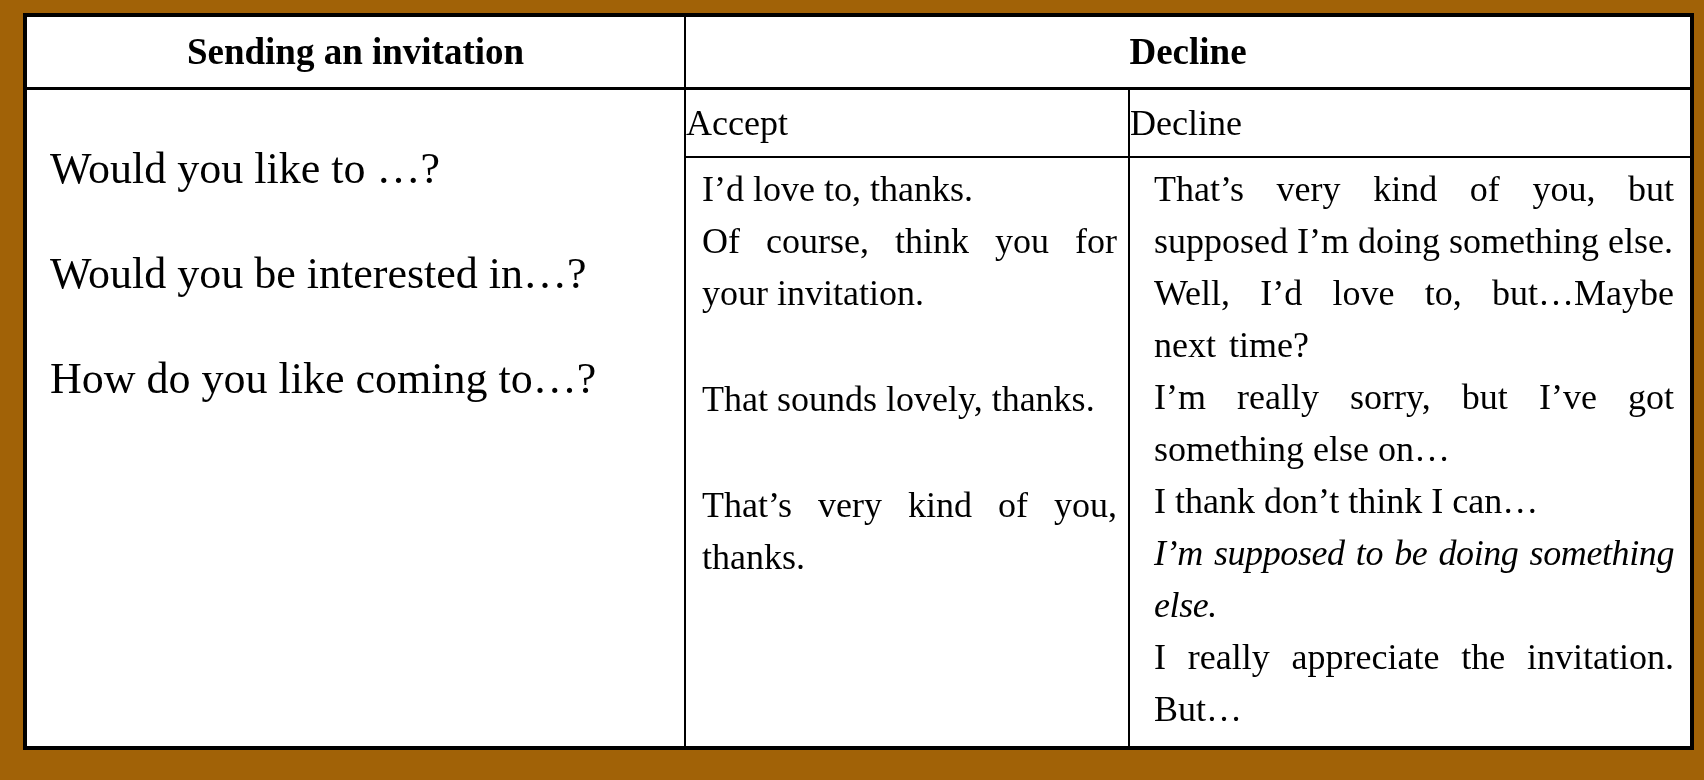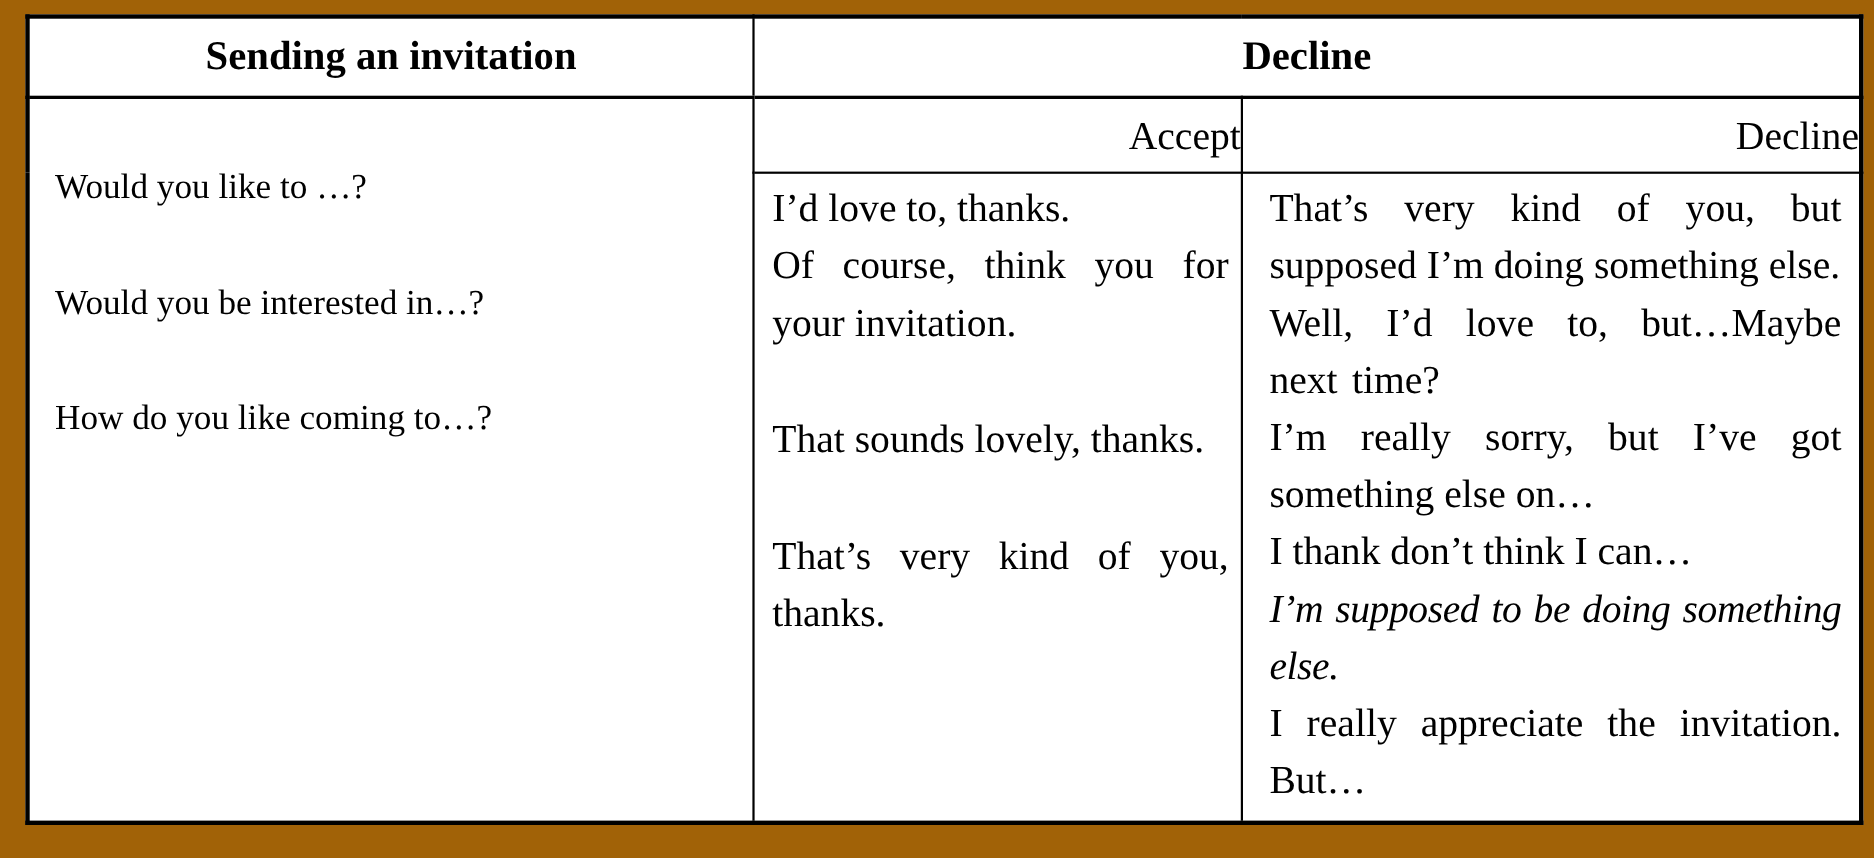--- a/index.html
+++ b/index.html
@@ -31,32 +31,32 @@
     height: 73px;
     text-align: center;
     vertical-align: middle;
     font-weight: bold;
     font-size: 37px;
     border-bottom-width: 3px;
   }
 
   td.subhdr {
     height: 69px;
-    text-align: right;
+    text-align: left;
     vertical-align: middle;
     font-weight: normal;
     font-size: 36px;
   }
 
   tr.content-row { height: 591px; }
 
   td.invitations-cell {
     vertical-align: top;
     padding: 53px 20px 0 23px;
-    font-size: 32px;
+    font-size: 44px;
     line-height: 52px;
   }
   td.invitations-cell p { margin: 0 0 53px 0; }
 
   td.content {
     vertical-align: top;
     font-size: 36px;
     line-height: 52px;
     text-align: justify;
     margin-top: 16px;

